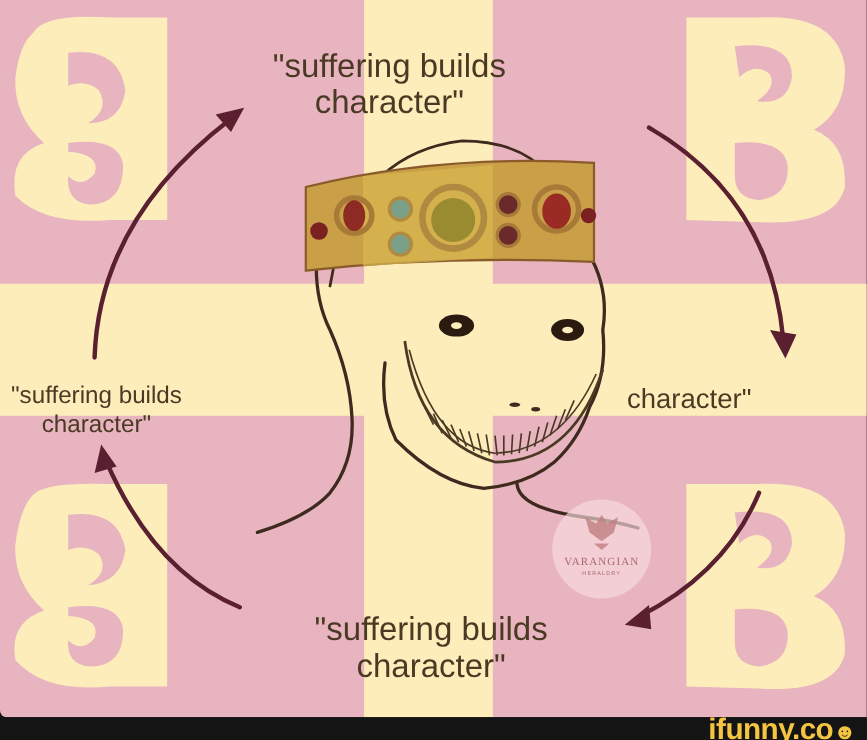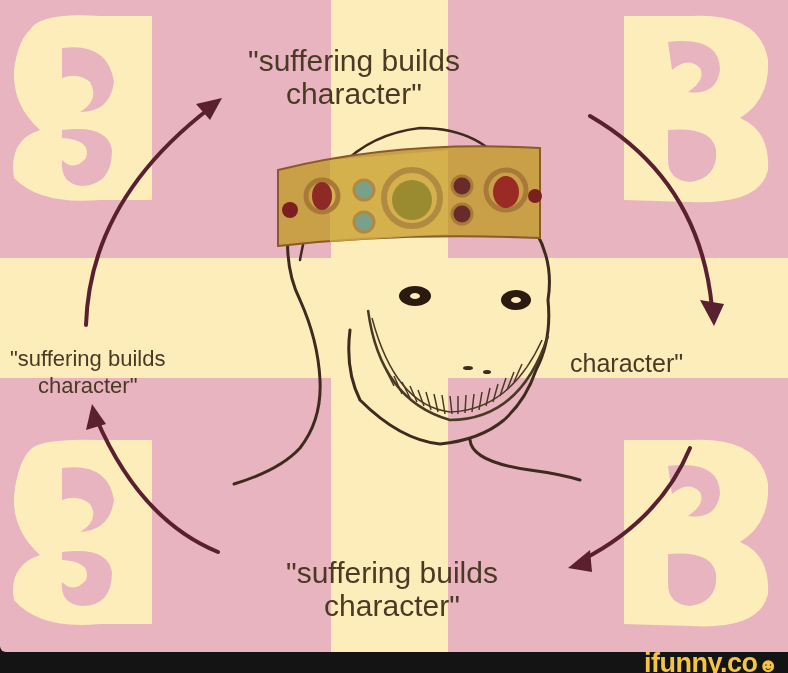--- a/index.html
+++ b/index.html
@@ -107,19 +107,29 @@
   </div>
   <div class="caption" style="left:286px; top:556px;">
     <div>"suffering builds</div>
     <div>character"</div>
   </div>
   <div class="caption caption-side" style="left:10px; top:345px; font-size:22px; line-height:27px;">
     <div>"suffering builds</div>
     <div>character"</div>
   </div>
 
+  <div class="wm">
+    <svg width="90" height="50" viewBox="0 0 90 50">
+      <g fill="#c08080" opacity="0.8">
+        <path d="M30,16 L40,22 L45,14 L50,22 L60,16 L56,30 L45,38 L34,30 Z"></path>
+        <path d="M38,40 L52,40 L45,46 Z"></path>
+      </g>
+    </svg>
+    <div class="wm-name">VARANGIAN</div>
+    <div class="wm-sub">·HERALDRY·</div>
+  </div>
 </div>
 
 <div class="footer">
   <div class="logo">
     <span>ifunny.co</span><span style="font-size:20px;">☻</span>
   </div>
 </div>
 
 </body></html>

